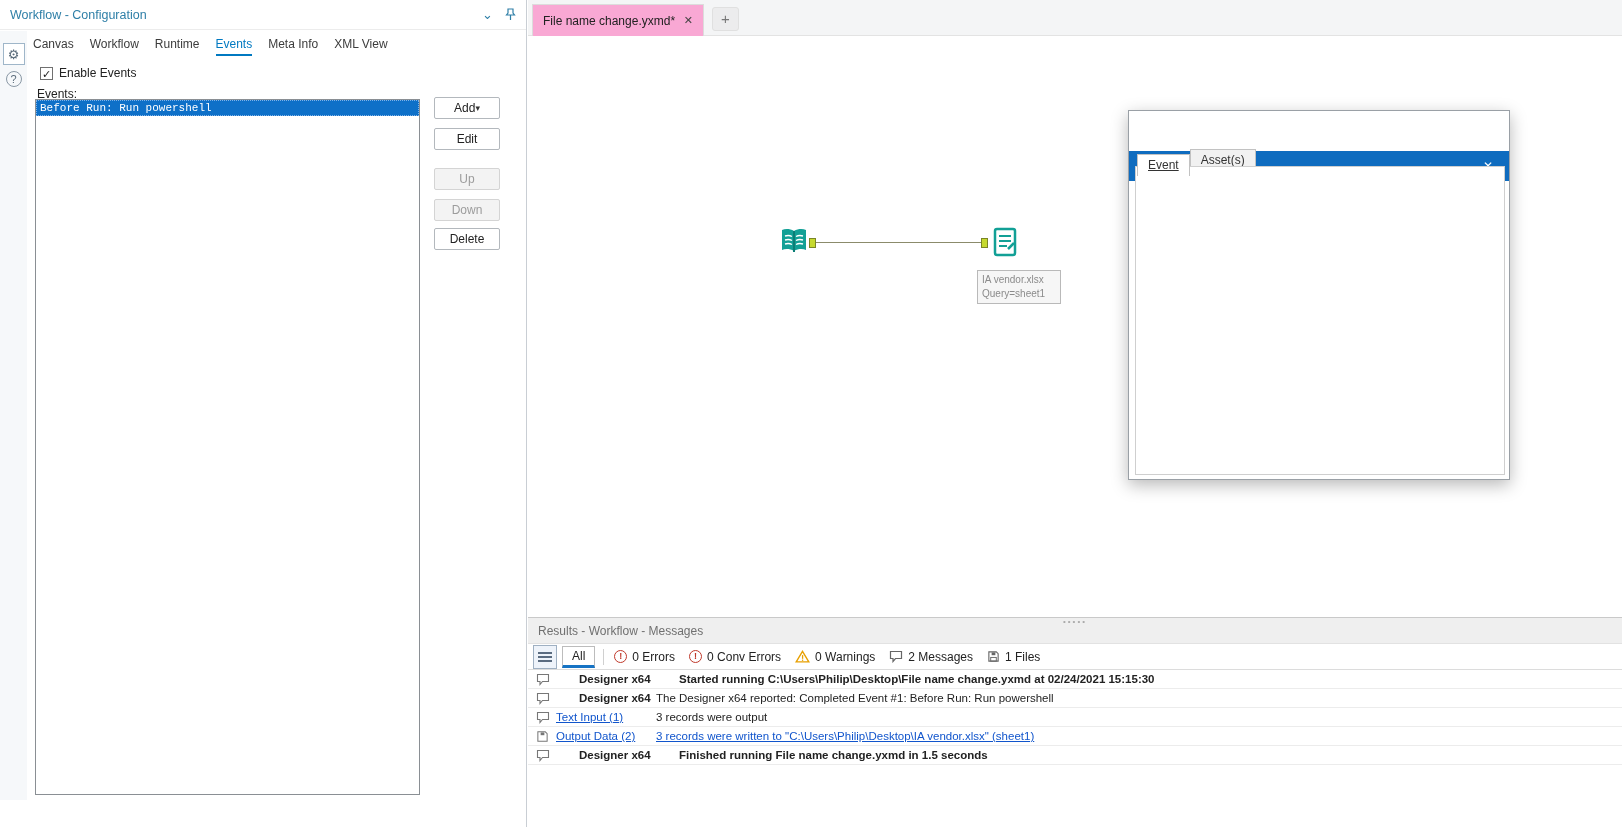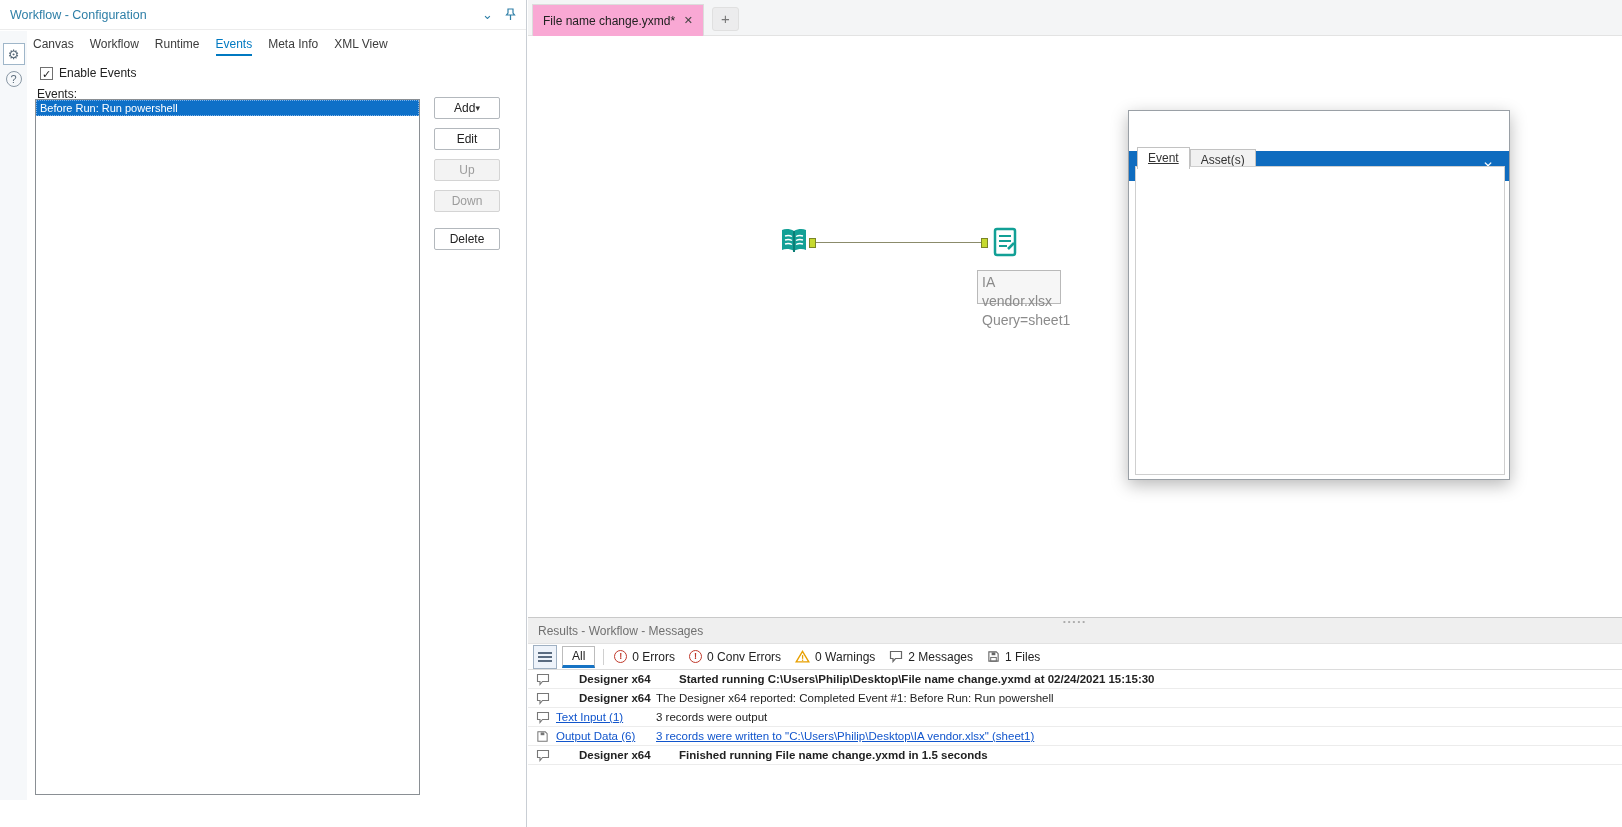--- a/index.html
+++ b/index.html
@@ -16,45 +16,45 @@
   .strip-gear { width:22px; height:22px; margin:12px auto 6px; border:1px solid #9fb6c9; background:#fff; color:#5a6b7a; font-size:13px; text-align:center; line-height:21px; cursor:pointer; }
   .strip-help { width:16px; height:16px; margin:6px auto; border:1px solid #8a98a5; border-radius:50%; color:#5a6b7a; font-size:11px; text-align:center; line-height:14px; cursor:pointer; }
   .config-tabs { position:absolute; left:33px; top:37px; display:flex; gap:16px; }
   .config-tab { color:#3c3c3c; font-size:12px; padding-bottom:3px; cursor:pointer; white-space:nowrap; }
   .config-tab.active { color:#0079c1; border-bottom:2px solid #0079c1; }
   .enable-row { position:absolute; left:40px; top:66px; display:flex; align-items:center; gap:6px; }
   .checkbox { width:13px; height:13px; border:1px solid #707070; background:#fff; font-size:11px; line-height:12px; text-align:center; color:#1a1a1a; cursor:pointer; }
   .events-label { position:absolute; left:37px; top:87px; color:#222; }
   .listbox { position:absolute; left:35px; top:99px; width:385px; height:696px; border:1px solid #8a8f94; background:#fff; overflow:hidden; }
   .list-item { font-size:11px; padding:1px 3px; cursor:pointer; }
-  .list-item.selected { background:#0e70c8; color:#fff; border:1px dotted #7fb2e8; }
+  .list-item.selected { background:#0e70c8; color:#fff; border:1px dotted #7fb2e8;font-family:Liberation Mono, monospace; }
   .cfg-btn { position:absolute; left:434px; width:66px; height:22px; background:#fff; border:1px solid #b3b8bd; border-radius:2px; font-size:12px; color:#222; display:flex; align-items:center; justify-content:center; cursor:pointer; }
-  .cfg-btn.disabled { background:#f3f3f3; color:#9c9c9c; border-color:#d4d4d4; cursor:default; }
+  .cfg-btn.disabled { background:#f3f3f3; color:#9c9c9c; border-color:#d4d4d4; cursor:default;margin-top:9px; }
   .cfg-caret { font-size:9px; color:#333; }
 
   
   .tabbar { position:absolute; left:528px; top:0; width:1094px; height:36px; background:#f4f5f6; border-bottom:1px solid #e3e3e3; }
   .doc-tab { position:absolute; left:4px; top:4px; height:32px; width:172px; background:#f9a8d4; border:1px solid #dcdcdc; border-bottom:none; display:flex; align-items:center; padding:0 10px; font-size:12px; color:#222; cursor:pointer; }
   .doc-tab-close { margin-left:auto; color:#444; font-size:11px; cursor:pointer; }
   .new-tab { position:absolute; left:184px; top:7px; width:27px; height:24px; background:#ececed; border:1px solid #e0e0e0; border-radius:3px; color:#777; font-size:15px; text-align:center; line-height:22px; cursor:pointer; }
 
   
   .canvas { position:absolute; left:528px; top:36px; width:1094px; height:581px; background:#fff; }
   .tool { position:absolute; width:34px; height:34px; cursor:pointer; }
   .wire { position:absolute; left:285px; top:206px; width:172px; border-top:1.5px solid #8b8b6b; }
   .anchor { position:absolute; width:7px; height:10px; background:#c6d92f; border:1px solid #7a8526; }
-  .annotation { position:absolute; left:449px; top:234px; width:84px; height:34px; background:#f6f6f6; border:1px solid #b9b9b9; font-size:14px; color:#8b8b8b; padding:2px 4px; line-height:1.35; cursor:pointer; }
+  .annotation { position:absolute; left:449px; top:234px; width:84px; height:34px; background:#f6f6f6; border:1px solid #b9b9b9; font-size:10px; color:#8b8b8b; padding:2px 4px; line-height:1.35; cursor:pointer; }
 
   
   .dialog { position:absolute; left:1128px; top:110px; width:382px; height:370px; background:#fff; border:1px solid #9aa0a6; box-shadow:0 5px 16px rgba(0,0,0,.28); }
   .dialog-titlebar { position:absolute; left:0; top:0; width:100%; height:30px; background:#0f6cbf; color:#fff; display:flex; align-items:center; padding:0 10px; font-size:12.5px;margin-top:40px; }
   .dialog-close { margin-left:auto; font-size:12px; cursor:pointer; padding:2px 6px; }
   .dtabs { position:absolute; left:8px; top:36px; display:flex; }
   .dtab { height:20px; padding:3px 10px; font-size:12px; border:1px solid #c2c2c2; border-bottom:none; background:#f1f1f1; color:#333; cursor:pointer; position:relative; }
-  .dtab.active { background:#fff; z-index:3; height:22px; top:0;text-decoration:underline; }
+  .dtab.active { background:#fff; z-index:3; height:22px; top:7px;text-decoration:underline; }
   .dtab.inactive { top:2px; height:18px; }
   .dframe { position:absolute; left:6px; top:55px; width:370px; height:309px; border:1px solid #cfcfcf; background:#fff; z-index:1; }
   .dlabel { position:absolute; font-size:12px; color:#222; white-space:nowrap; }
   .dinput { position:absolute; height:20px; border:1px solid #8a8f94; background:#fff; font-family:"Liberation Sans",sans-serif; font-size:11.5px; padding:0 4px; color:#222; }
   .dselect { position:absolute; height:22px; border:1px solid #8a8f94; background:#fff; font-size:12px; display:flex; align-items:center; padding:0 6px; cursor:pointer; }
   .dselect .sel-caret { margin-left:auto; font-size:10px; color:#444; }
   .dbtn { position:absolute; height:22px; background:#f2f2f2; border:1px solid #a8a8a8; border-radius:1px; font-size:12px; display:flex; align-items:center; justify-content:center; cursor:pointer; }
   .dbtn.primary { border:2px solid #2b7cd3; background:#eef4fb; }
   .spin { position:absolute; width:14px; height:20px; border:1px solid #8a8f94; border-left:none; background:#f0f0f0; display:flex; flex-direction:column; }
   .spin span { flex:1; font-size:6px; line-height:9px; text-align:center; color:#444; cursor:pointer; }
@@ -302,21 +302,21 @@
         <span class="row-src link">Text Input (1)</span>
         <span class="row-txt">3 records were output</span>
       </div>
       <div class="msg-row">
         <span class="row-ico">
             <svg width="13" height="13" viewBox="0 0 14 14">
               <path d="M2 2 h8 l2 2 v8 h-10 z" fill="none" stroke="#777" stroke-width="1.1"></path>
               <rect x="5" y="2.6" width="4" height="3" fill="#777"></rect>
             </svg>
           </span>
-        <span class="row-src link">Output Data (6)</span>
+        <span class="row-src link">Output Data (2)</span>
         <span class="row-txt link">3 records were written to "C:\Users\Philip\Desktop\IA vendor.xlsx" (sheet1)</span>
       </div>
       <div class="msg-row">
         <span class="row-ico">
             <svg width="14" height="13" viewBox="0 0 14 13">
               <path d="M1.5 1.5 h11 v7 h-6 l-2.5 3 v-3 h-2.5 z" fill="none" stroke="#777" stroke-width="1.1"></path>
             </svg>
           </span>
         <span class="row-src bold">Designer x64</span>
         <span class="row-txt bold">Finished running File name change.yxmd in 1.5 seconds</span>

